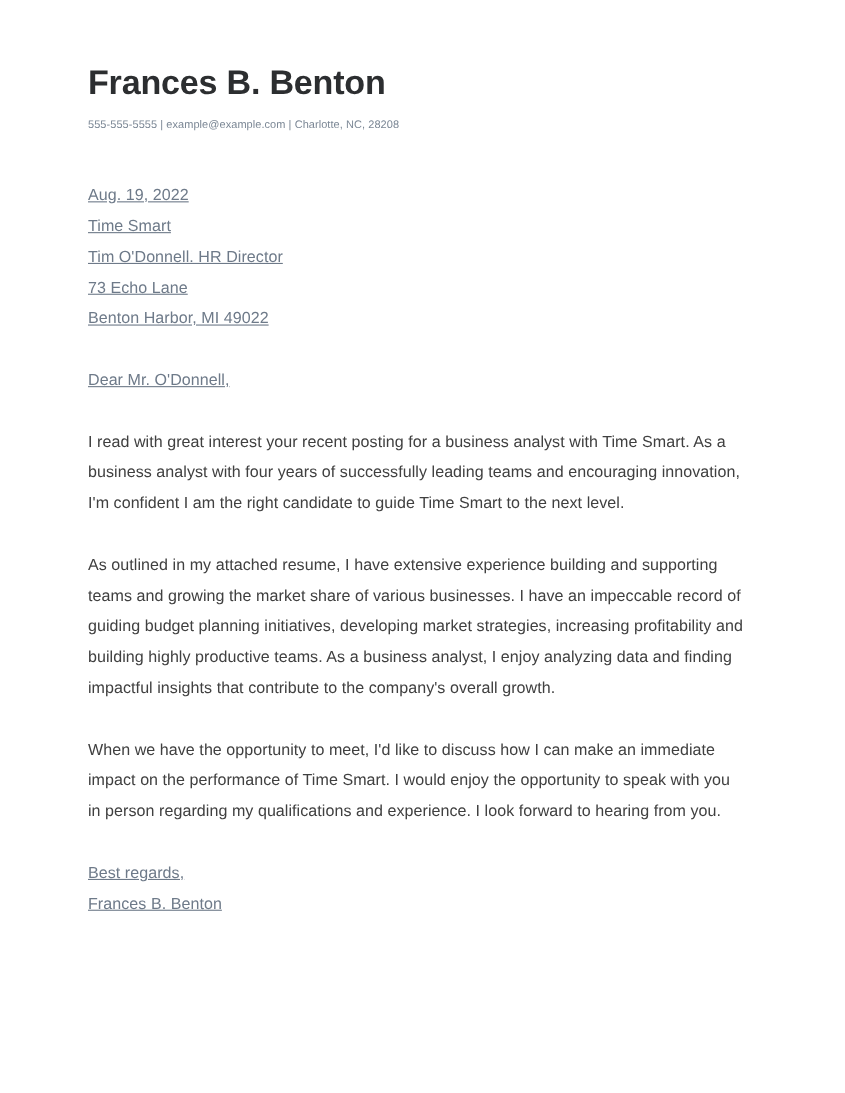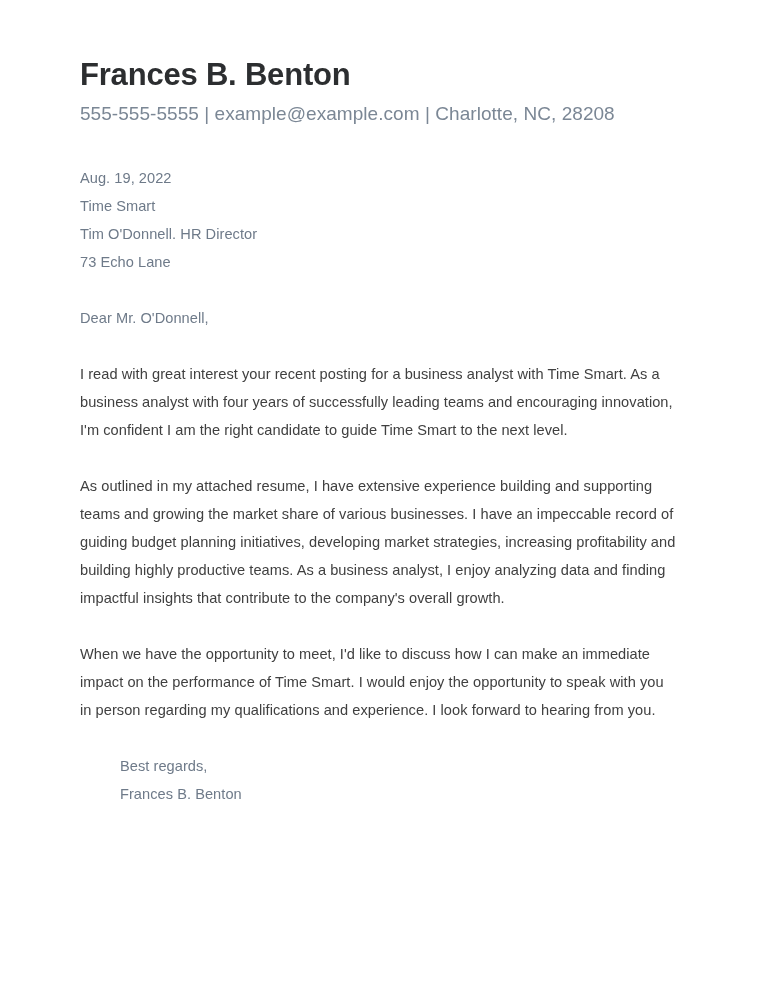--- a/index.html
+++ b/index.html
@@ -33,68 +33,69 @@
   }
   .name {
     font-size: 31px;
     font-weight: bold;
     color: #2c2e30;
     letter-spacing: -0.2px;
     line-height: 38px;
     margin: 0;
   }
   .contact {
-    font-size: 19px;
+    font-size: 10px;
     color: #7b8795;
     line-height: 24px;
     margin: 8px 0 0 0;
     letter-spacing: 0.05px;
   }
   .recipient-block {
     margin-top: 38px;
   }
   .body-line {
     font-size: 14.6px;
     color: #6e7a89;
     line-height: 28px;
     margin: 0;
     letter-spacing: 0.05px;
+    text-decoration: underline;
   }
   .salutation-block {
     margin-top: 28px;
   }
   .para {
     font-size: 14.6px;
     color: #404040;
     line-height: 28px;
     margin: 28px 0 0 0;
     letter-spacing: 0.05px;
     text-align: left;
   }
   .closing-block {
     margin-top: 28px;
-    margin-left: 40px;
   }
 </style>
 </head>
 <body>
 
 <div class="page">
   <div class="letter">
 
     <div class="header-block">
       <h1 class="name">Frances B. Benton</h1>
       <p class="contact">555-555-5555 | example@example.com | Charlotte, NC, 28208</p>
     </div>
 
     <div class="recipient-block">
       <p class="body-line">Aug. 19, 2022</p>
       <p class="body-line">Time Smart</p>
       <p class="body-line">Tim O'Donnell. HR Director</p>
       <p class="body-line">73 Echo Lane</p>
+      <p class="body-line">Benton Harbor, MI 49022</p>
     </div>
 
     <div class="salutation-block">
       <p class="body-line">Dear Mr. O'Donnell,</p>
     </div>
 
     <p class="para">I read with great interest your recent posting for a business analyst with Time Smart. As a business analyst with four years of successfully leading teams and encouraging innovation, I'm confident I am the right candidate to guide Time Smart to the next level.</p>
     <p class="para">As outlined in my attached resume, I have extensive experience building and supporting teams and growing the market share of various businesses. I have an impeccable record of guiding budget planning initiatives, developing market strategies, increasing profitability and building highly productive teams. As a business analyst, I enjoy analyzing data and finding impactful insights that contribute to the company's overall growth.</p>
     <p class="para">When we have the opportunity to meet, I'd like to discuss how I can make an immediate impact on the performance of Time Smart. I would enjoy the opportunity to speak with you in person regarding my qualifications and experience. I look forward to hearing from you.</p>
 

